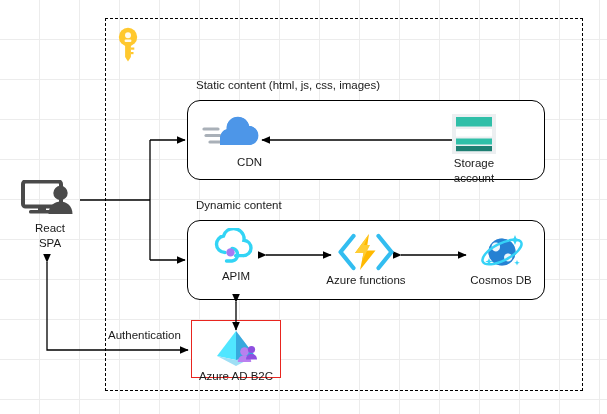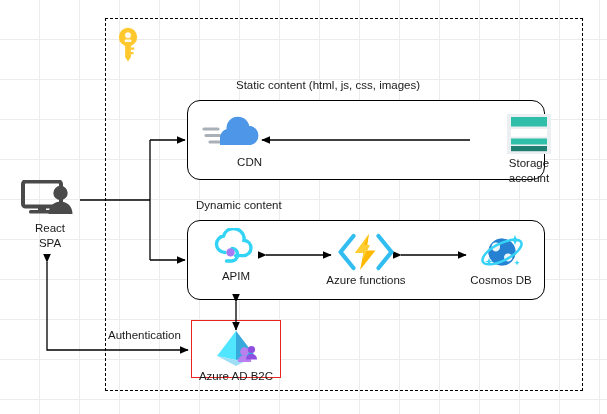--- a/index.html
+++ b/index.html
@@ -35,21 +35,21 @@
     color: #1a1a1a;
     white-space: nowrap;
   }
 
   
   .section-caption {
     font-size: 11.5px;
     color: #1a1a1a;
     white-space: nowrap;
   }
-  #static-caption { left: 196px; top: 79px; margin-left: 40px; }
+  #static-caption { left: 196px; top: 79px; }
   #dynamic-caption { left: 196px; top: 199px; }
   #auth-caption { left: 108px; top: 329px; }
 
   
   .round-box {
     border: 1.6px solid #000000;
     border-radius: 13px;
     background: #ffffff;
     box-sizing: border-box;
   }
@@ -160,21 +160,21 @@
           <line x1="4" y1="19.5" x2="18" y2="19.5"></line>
           <line x1="8" y1="26" x2="20" y2="26"></line>
         </g>
         <path d="M20 29 H46 C52 29 56 24.6 56 19.4 C56 14.3 52.2 10.2 47 9.9 C46.1 4.6 41.4 0.8 35.9 0.8 C29.8 0.8 24.9 5.6 24.9 11.7 C24.9 12.2 24.9 12.6 25 13.1 C21.4 13.9 18.8 17 18.8 20.8 C18.8 24.5 20 27.6 20 29 Z" fill="#4d96e8"></path>
         <path d="M18 29 H47.5 C52.6 29 56.4 24.8 56.4 19.6 C56.4 14.5 52.4 10.3 47.3 10.1 C46.2 4.8 41.5 0.9 35.9 0.9 C29.6 0.9 24.5 6 24.5 12.3 C24.5 12.8 24.6 13.3 24.6 13.7 C20.9 14.6 18 18 18 22 Z" fill="#4d96e8"></path>
       </svg>
     </div>
     <div class="node-label">CDN</div>
   </div>
 
-  <div class="abs node" style="left:498px; top:113px; width:62px;">
+  <div class="abs node" style="left:443px; top:113px; width:62px;">
     <div>
       <svg width="46" height="42" viewBox="0 0 46 42" style="display:block; margin:0 auto;">
         <rect x="1" y="1" width="44" height="40" fill="#eceff1"></rect>
         <rect x="5" y="4" width="36" height="9.5" fill="#2fbfa8"></rect>
         <rect x="5" y="16" width="36" height="7.5" fill="#ffffff"></rect>
         <rect x="5" y="25.5" width="36" height="6" fill="#2fbfa8"></rect>
         <rect x="5" y="33" width="36" height="5.2" fill="#1d7f72"></rect>
       </svg>
     </div>
     <div class="node-label">Storage</div>

